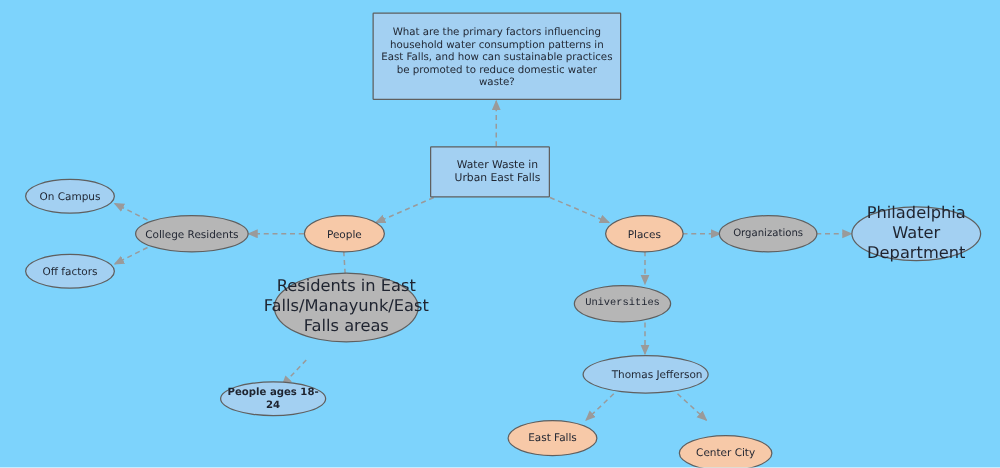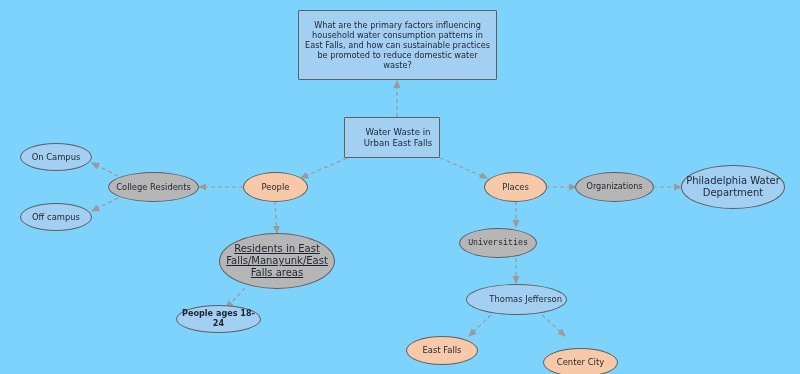--- a/index.html
+++ b/index.html
@@ -112,40 +112,40 @@
 
   <div class="node ellipse fill-gray" style="left:108px; top:172px; width:91px; height:30px; font-size:8.4px;">
     <span class="label">College Residents</span>
   </div>
 
   <div class="node ellipse fill-blue" style="left:20px; top:143px; width:72px; height:28px; font-size:8.4px;">
     <span class="label">On Campus</span>
   </div>
 
   <div class="node ellipse fill-blue" style="left:20px; top:203px; width:72px; height:28px; font-size:8.4px;">
-    <span class="label">Off campus</span>
+    <span class="label">Off factors</span>
   </div>
 
-  <div class="node ellipse fill-gray" style="left:219px; top:233px; width:116px; height:56px; font-size:10px;text-decoration:underline;">
+  <div class="node ellipse fill-gray" style="left:219px; top:218px; width:116px; height:56px; font-size:13px;">
     <span class="label">Residents in East Falls/Manayunk/East Falls areas</span>
   </div>
 
   <div class="node ellipse fill-blue" style="left:176px; top:305px; width:85px; height:28px; font-size:8.1px;font-weight:bold;">
     <span class="label">People ages 18-24</span>
   </div>
 
   <div class="node ellipse fill-orange" style="left:484px; top:172px; width:63px; height:30px; font-size:8.4px;">
     <span class="label">Places</span>
   </div>
 
   <div class="node ellipse fill-gray" style="left:575px; top:172px; width:79px; height:30px; font-size:8.1px;">
     <span class="label">Organizations</span>
   </div>
 
-  <div class="node ellipse fill-blue" style="left:681px; top:165px; width:104px; height:44px; font-size:10px;">
+  <div class="node ellipse fill-blue" style="left:681px; top:165px; width:104px; height:44px; font-size:13px;">
     <span class="label">Philadelphia Water Department</span>
   </div>
 
   <div class="node ellipse fill-gray" style="left:459px; top:228px; width:78px; height:30px; font-size:8.3px;font-family:Liberation Mono, monospace;">
     <span class="label">Universities</span>
   </div>
 
   <div class="node ellipse fill-blue" style="left:466px; top:284px; width:101px; height:31px; font-size:8.4px;justify-content:flex-end;">
     <span class="label">Thomas Jefferson</span>
   </div>

